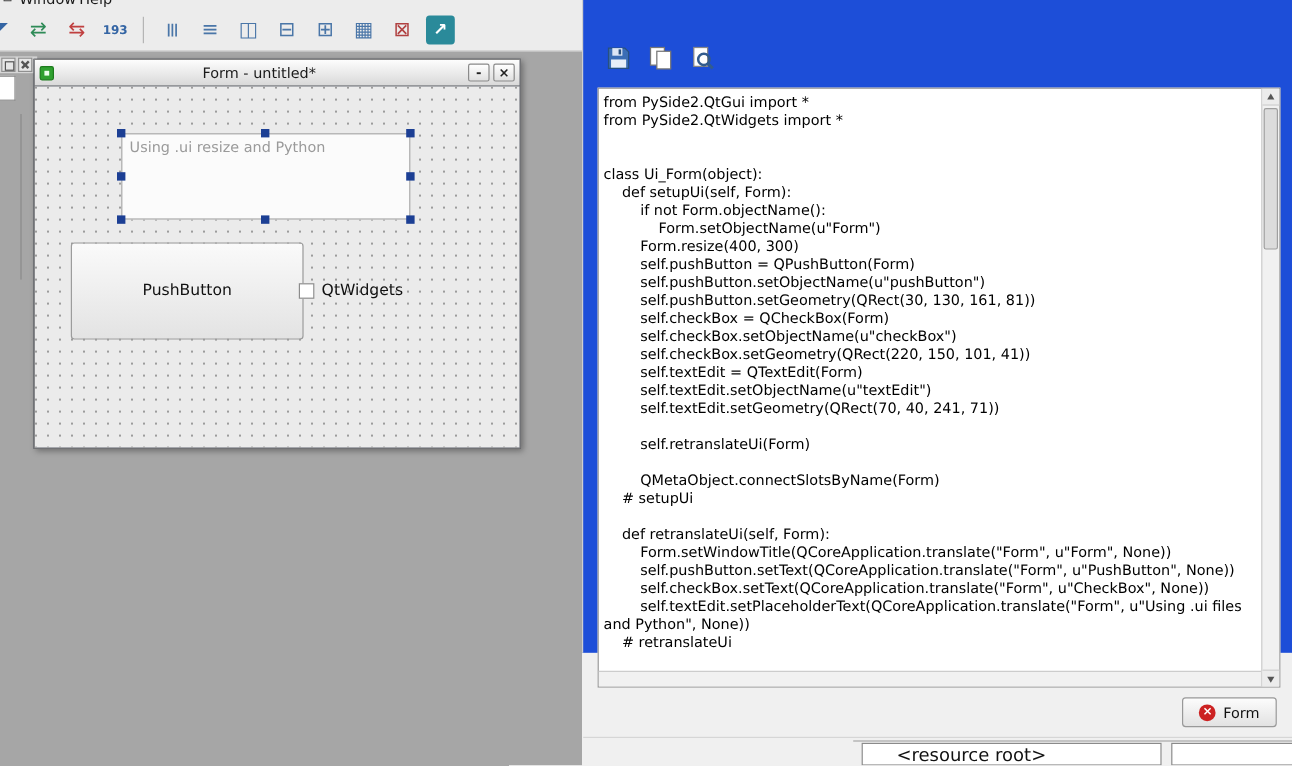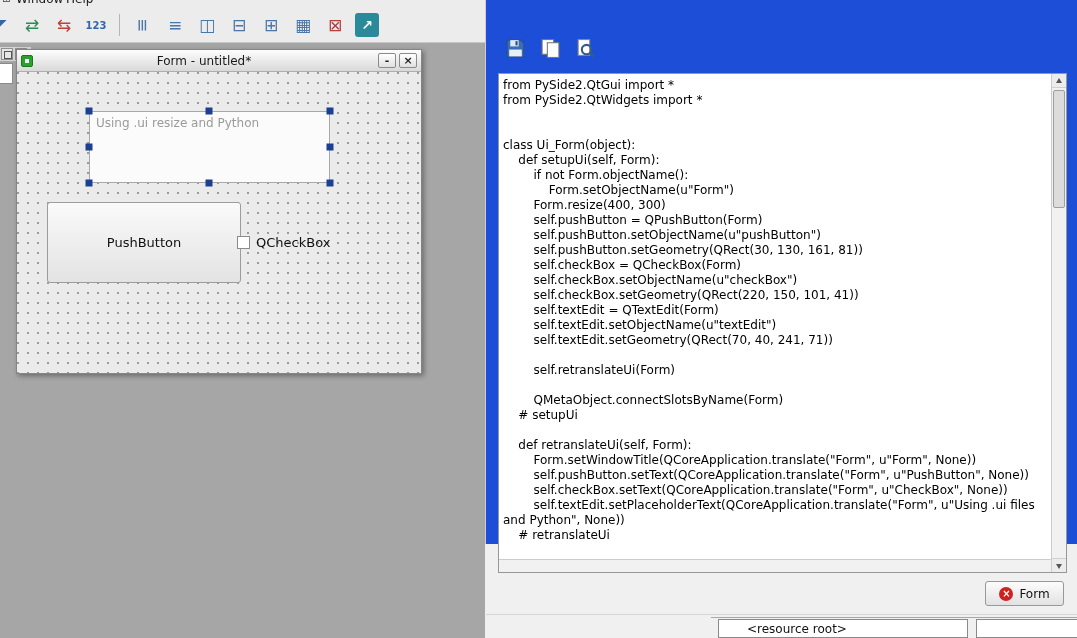--- a/index.html
+++ b/index.html
@@ -30,21 +30,21 @@
 
   .dock-header { position:absolute; left:0; top:4px; width:31px; height:14px; background:#d6d6d6; display:flex; gap:2px; padding:1px; }
   .dk-btn { width:12px; height:12px; border:1px solid #909090; background:#e6e6e6; position:relative; }
   .dk-float::before { content:""; position:absolute; left:2px; top:2px; width:6px; height:6px; border:1px solid #555; }
   .dk-close::before, .dk-close::after { content:""; position:absolute; left:1px; top:4px; width:8px; height:1.5px; background:#555; }
   .dk-close::before { transform:rotate(45deg); } .dk-close::after { transform:rotate(-45deg); }
   .dock-input { position:absolute; left:0; top:20px; width:13px; height:21px; background:#fff; border:1px solid #8a8a8a; border-left:none; }
   .dock-vline { position:absolute; left:17px; top:52px; width:1px; height:138px; background:#8a8a8a; }
 
   
-  .form-window { position:absolute; left:16px; top:6px; width:406px; height:325px; background:#0f172a;
+  .form-window { position:absolute; left:28px; top:6px; width:406px; height:325px; background:#0f172a;
                  border:1px solid #858585; box-shadow:2px 2px 5px rgba(0,0,0,.35); }
   .fw-titlebar { height:22px; background:linear-gradient(#fdfdfd,#d9d9d9); border-bottom:1px solid #aeaeae;
                  display:flex; align-items:center; padding:0 4px; }
   .fw-icon { width:12px; height:12px; background:var(--form-icon,#2fa02f); border:1px solid #1c7a1c; border-radius:2px; position:relative; }
   .fw-icon::after { content:""; position:absolute; left:3px; top:3px; width:4px; height:4px; background:#eaffea; }
   .fw-title { flex:1; text-align:center; font-size:12px; color:#1a1a1a; }
   .fw-btn { width:18px; height:15px; border:1px solid #8a8a8a; background:linear-gradient(#ffffff,#e0e0e0);
             border-radius:2px; font-size:11px; line-height:1; display:flex; align-items:center; justify-content:center;
             margin-left:3px; font-weight:bold; color:#222; cursor:default; }
   .fw-body { position:relative; height:301px; background-color:#ebebeb;
@@ -91,39 +91,39 @@
   .close-btn { position:absolute; left:499px; top:581px; width:79px; height:25px;
                background:linear-gradient(#fcfcfc,#e2e2e2); border:1px solid #999; border-radius:3px;
                display:flex; align-items:center; justify-content:center; gap:6px; font-size:12px; color:#111; cursor:default; }
   .close-ico { width:14px; height:14px; background:var(--close-icon-bg,#cc2222); border-radius:50%; color:#fff;
                font-size:10px; line-height:1; font-weight:bold; display:flex; align-items:center; justify-content:center; }
 
   
   .panel-bottom-line { position:absolute; left:0; right:0; top:614px; height:1px; background:#d6d6d6; }
   .res-divider { position:absolute; left:225px; right:0; top:617px; height:1px; background:#a8a8a8; }
   .res-box1 { position:absolute; left:232px; top:619px; width:250px; height:19px; background:#fff;
-              border:1px solid #8a8a8a; font-size:12px; display:flex; align-items:center; padding-left:28px; color:#111; }
+              border:1px solid #8a8a8a; font-size:15px; display:flex; align-items:center; padding-left:28px; color:#111; }
   .res-box2 { position:absolute; left:490px; top:619px; width:102px; height:19px; background:#fff; border:1px solid #8a8a8a; }
 </style>
 </head>
 <body>
 
 <div class="screen">
 
   <div class="menubar">
     <span class="menu-grid-icon">⊞</span>
     <span class="mi mi-0">Window</span>
     <span class="mi mi-1">Help</span>
   </div>
 
   <div class="toolbar" id="main-toolbar">
       <div class="tbi partial" style="color: rgb(52, 101, 164);">◤</div>
       <div class="tbi" style="color: rgb(46, 139, 87);">⇄</div>
       <div class="tbi" style="color: rgb(192, 64, 64);">⇆</div>
-      <div class="tbi txt" style="color: rgb(52, 101, 164);">123</div>
+      <div class="tbi txt" style="color: rgb(52, 101, 164);">193</div>
       <div class="tb-sep"></div>
       <div class="tbi rot" style="color: rgb(74, 118, 168);">≡</div>
       <div class="tbi" style="color: rgb(74, 118, 168);">≡</div>
       <div class="tbi" style="color: rgb(74, 118, 168);">◫</div>
       <div class="tbi" style="color: rgb(74, 118, 168);">⊟</div>
       <div class="tbi" style="color: rgb(74, 118, 168);">⊞</div>
       <div class="tbi" style="color: rgb(74, 118, 168);">▦</div>
       <div class="tbi" style="color: rgb(176, 64, 64);">⊠</div>
       <div class="tbi filled" style="background: rgb(42, 138, 154); color: rgb(255, 255, 255);">↗</div>
     </div>
@@ -155,21 +155,21 @@
         <div class="handle h-ml"></div>
         <div class="handle h-mr"></div>
         <div class="handle h-bl"></div>
         <div class="handle h-bm"></div>
         <div class="handle h-br"></div>
 
         <div class="fw-pushbutton">PushButton</div>
 
         <div class="fw-checkbox">
           <span class="cb-indicator"></span>
-          <span>QCheckBox</span>
+          <span>QtWidgets</span>
         </div>
 
       </div>
     </div>
   </div>
 
   <div class="right-panel">
 
     <div class="cd-toolbar">
       <div class="cd-tbi">

